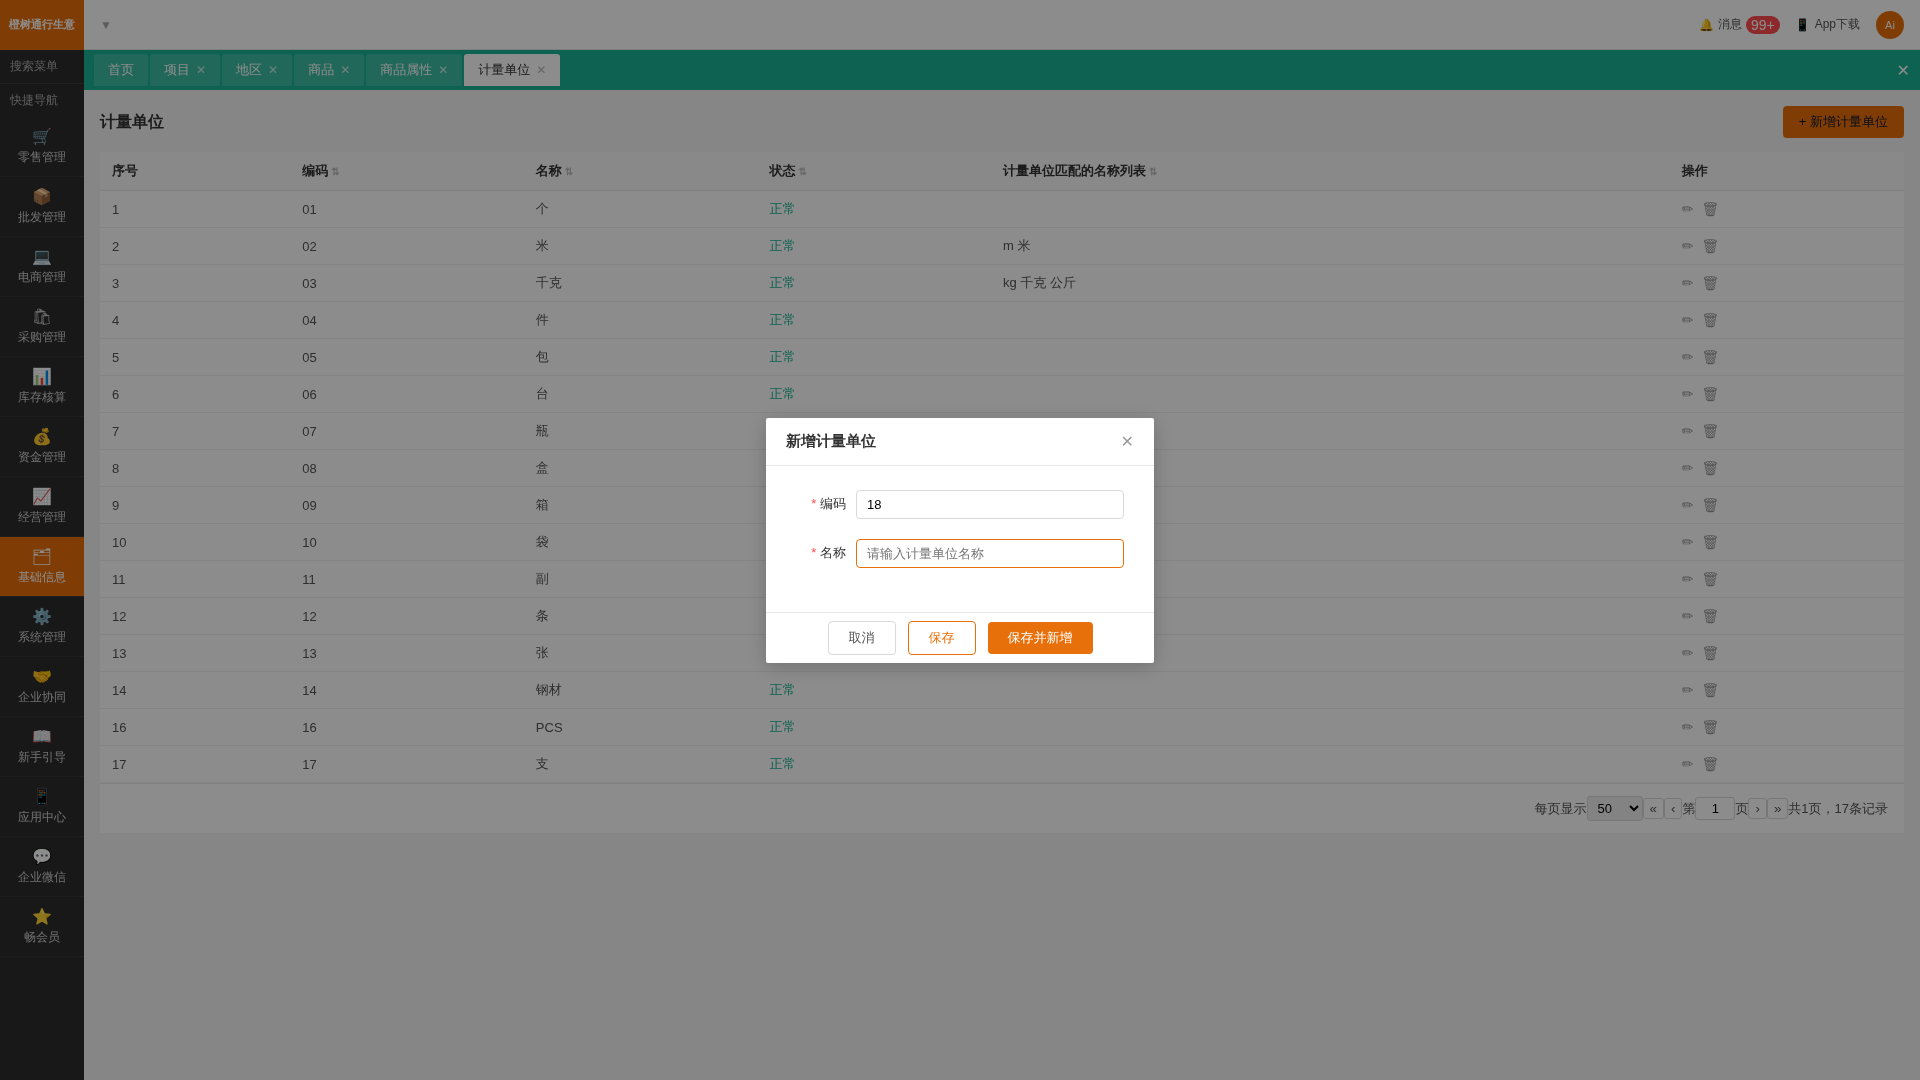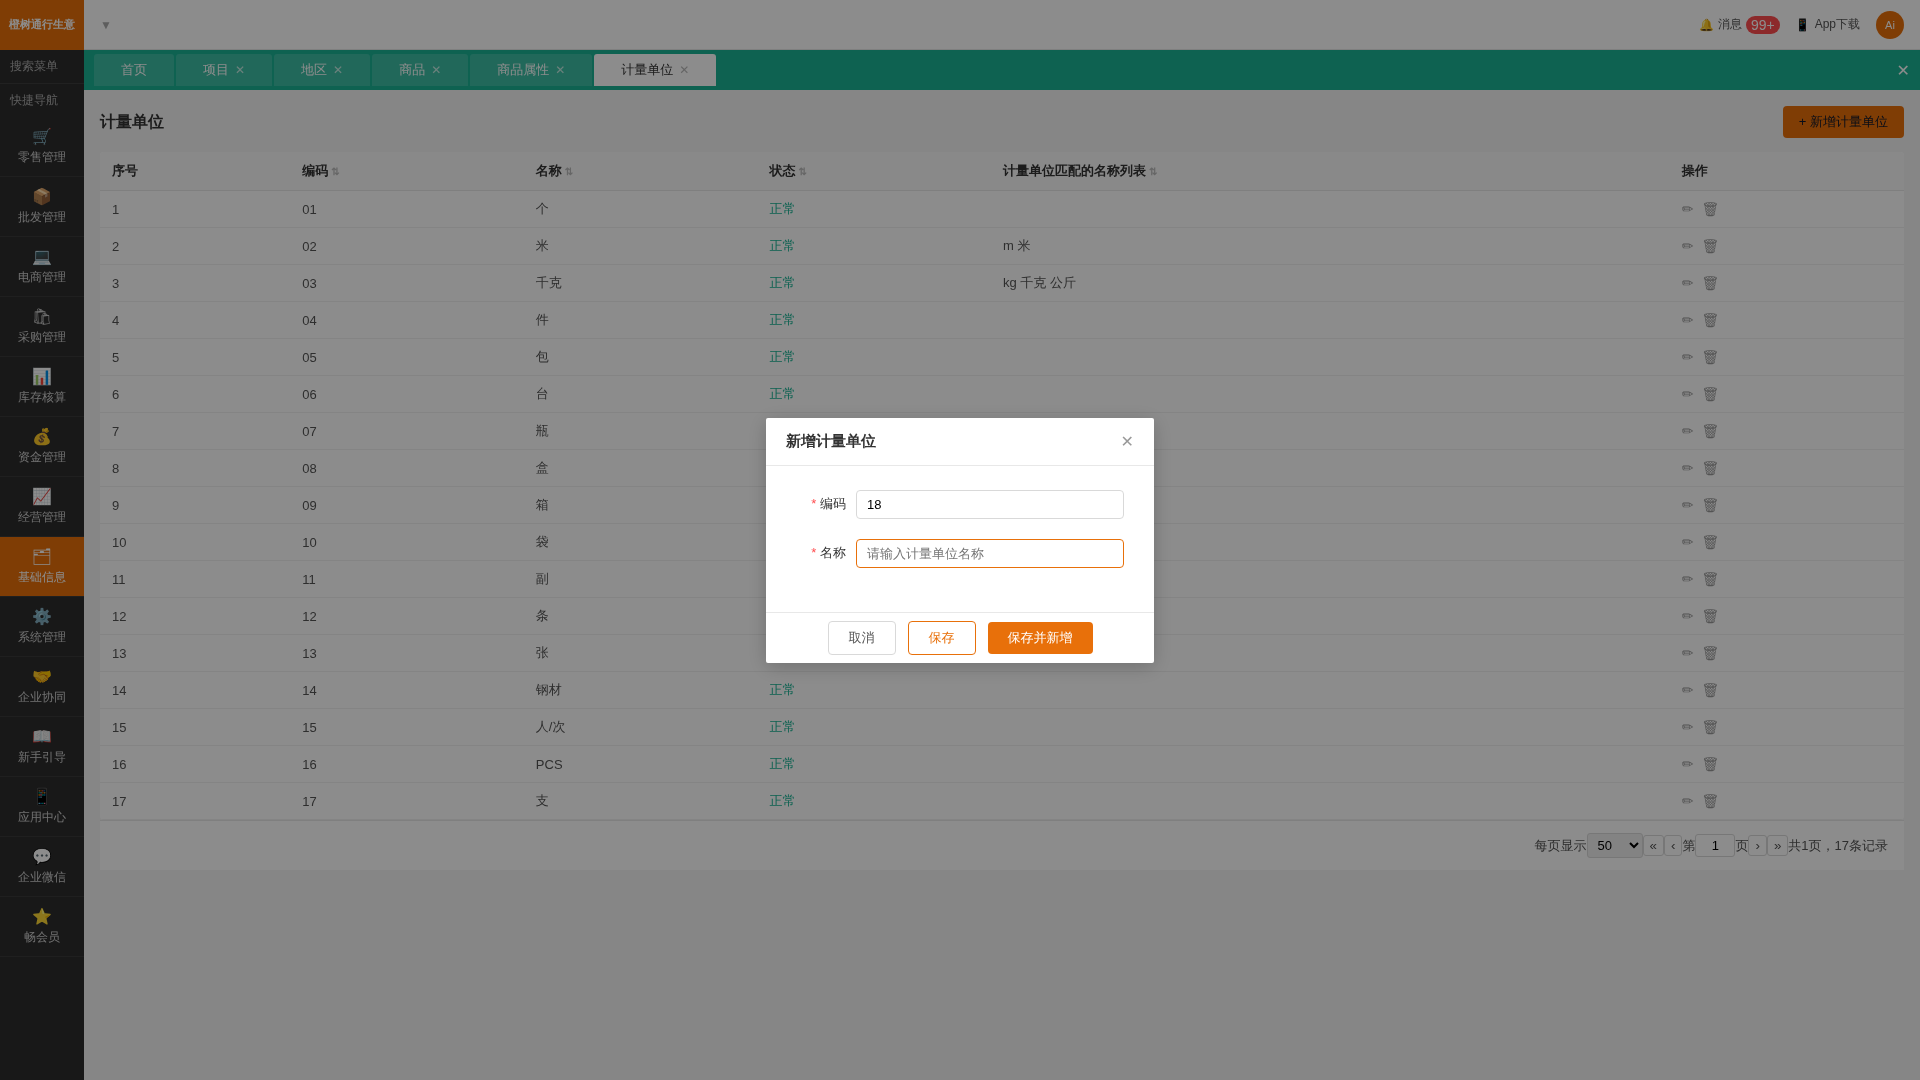--- a/index.html
+++ b/index.html
@@ -86,21 +86,21 @@
       display: flex;
       align-items: center;
       padding: 0 10px;
       height: 40px;
       flex-shrink: 0;
       gap: 2px;
     }
     .tab-item {
       background: rgba(255,255,255,0.15);
       color: white;
-      padding: 6px 27px;
+      padding: 6px 14px;
       border-radius: 3px 3px 0 0;
       font-size: 13px;
       cursor: pointer;
       display: flex;
       align-items: center;
       gap: 6px;
       height: 32px;
     }
     .tab-item.active { background: #fff; color: #333; }
     .tab-item .tab-close { font-size: 12px; opacity: 0.7; }
@@ -599,33 +599,20 @@
               <td class="status-normal">正常</td>
               <td></td>
               <td>
                 <div class="action-icons">
                   <span class="action-icon">✏</span>
                   <span class="action-icon">🗑</span>
                 </div>
               </td>
             </tr>
             <tr>
-              <td>15</td>
-              <td>15</td>
-              <td>人/次</td>
-              <td class="status-normal">正常</td>
-              <td></td>
-              <td>
-                <div class="action-icons">
-                  <span class="action-icon">✏</span>
-                  <span class="action-icon">🗑</span>
-                </div>
-              </td>
-            </tr>
-            <tr>
               <td>16</td>
               <td>16</td>
               <td>PCS</td>
               <td class="status-normal">正常</td>
               <td></td>
               <td>
                 <div class="action-icons">
                   <span class="action-icon">✏</span>
                   <span class="action-icon">🗑</span>
                 </div>

